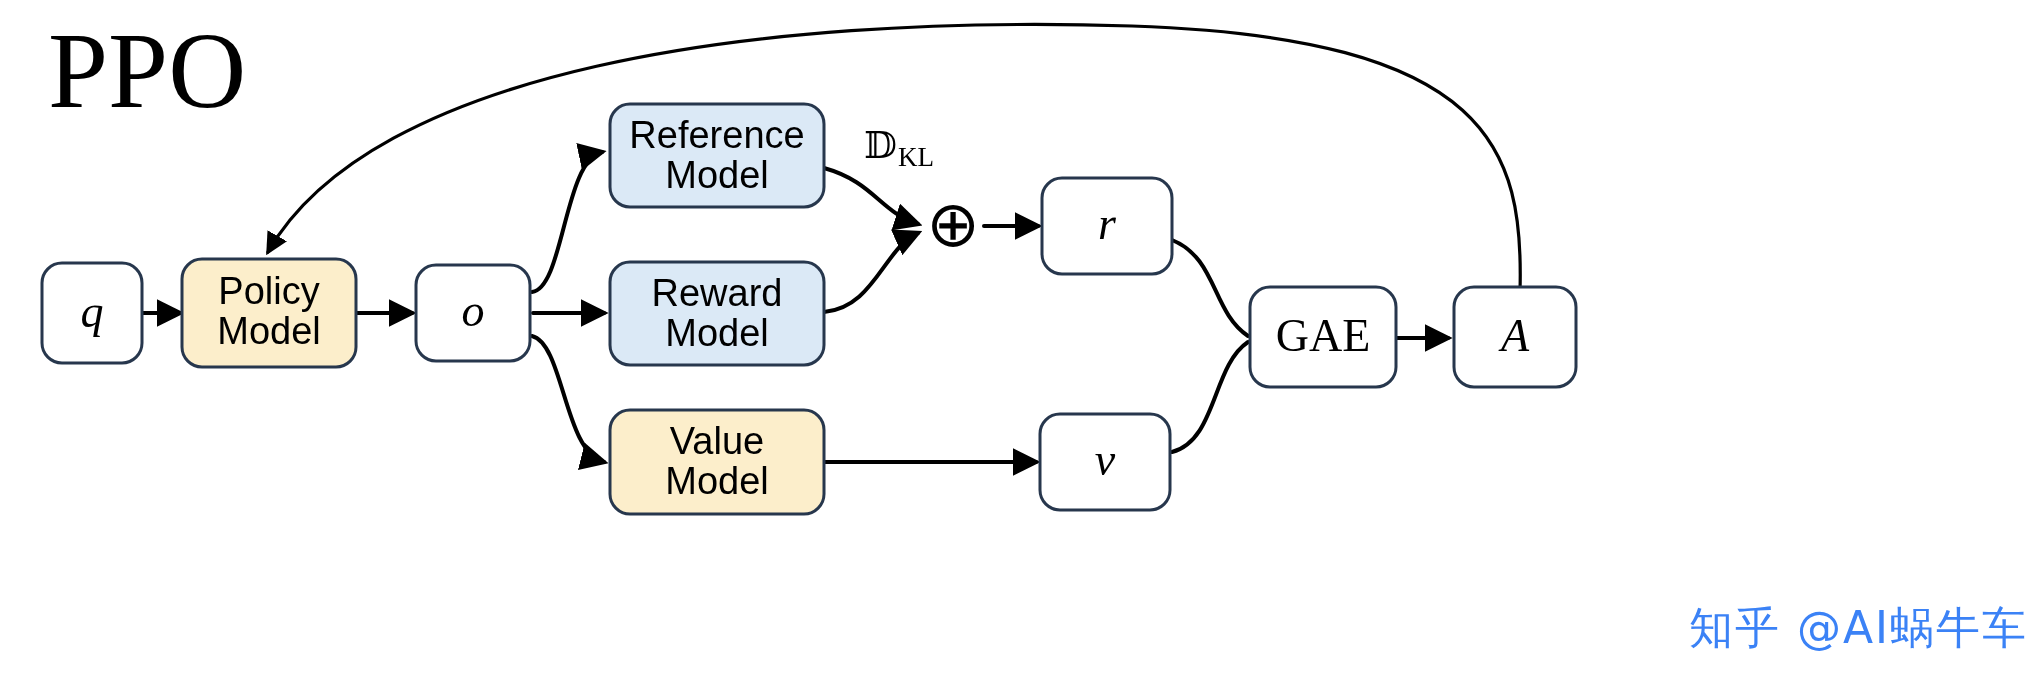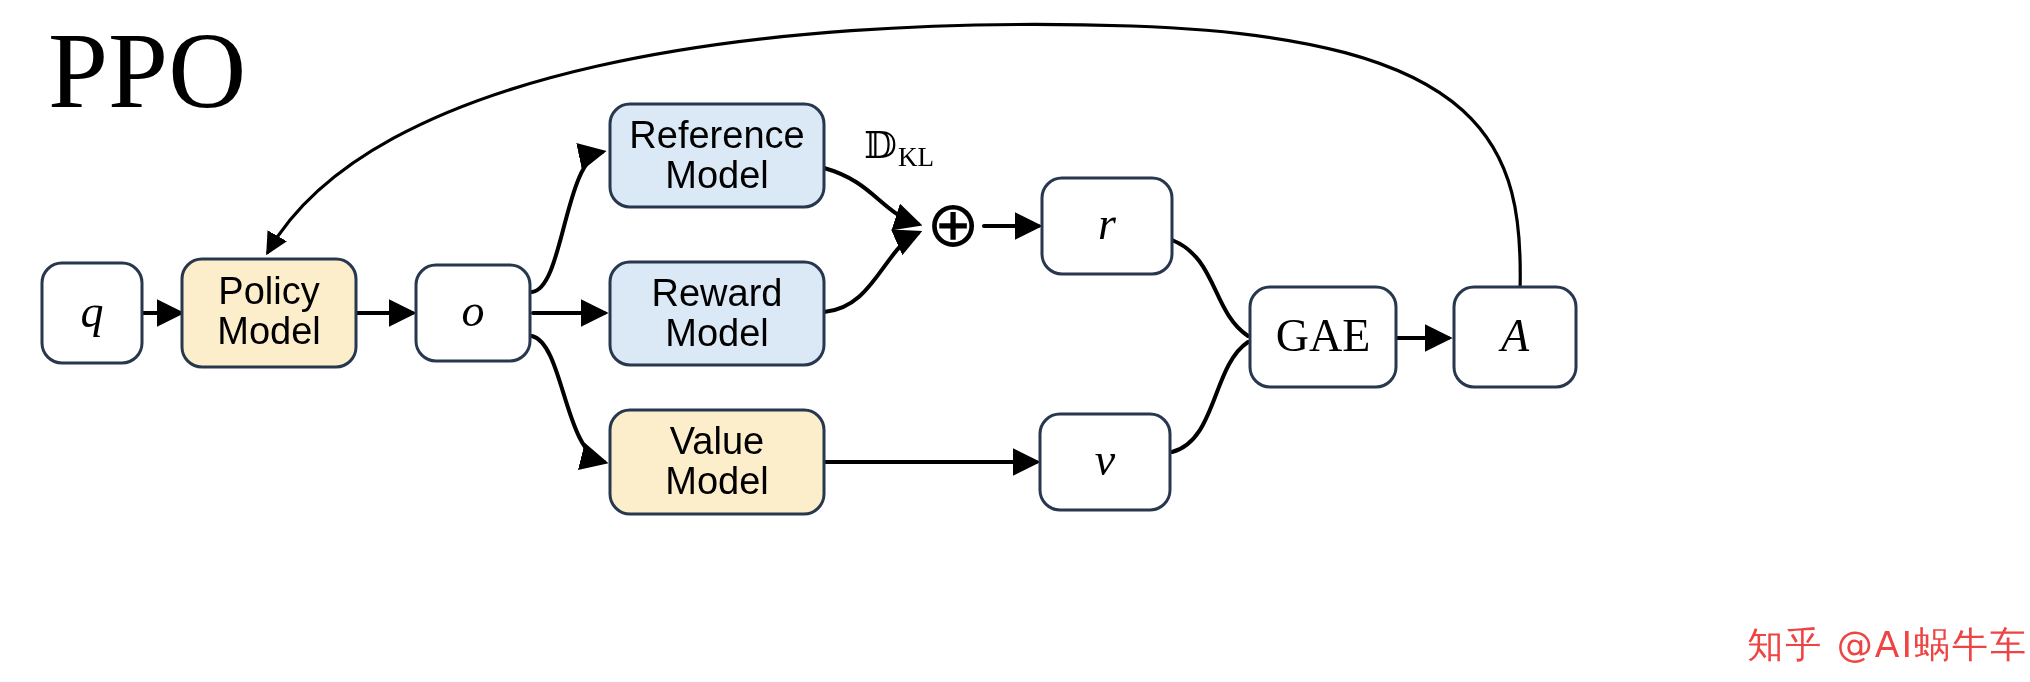--- a/index.html
+++ b/index.html
@@ -83,24 +83,24 @@
   }
   .kl-sub {
     font-family: "Liberation Serif", serif;
     font-size: 27px;
     fill: #000000;
     dominant-baseline: middle;
   }
   .watermark {
     position: absolute;
     right: 14px;
-    bottom: 12px;
-    color: #ef4444;
+    bottom: 24px;
+    color: #3b82f6;
     font-family: "DejaVu Sans", sans-serif;
-    font-size: 36px;
+    font-size: 44px;
     letter-spacing: 2px;
     white-space: nowrap;
     user-select: none;
   }
 </style>
 </head>
 <body>
 
 <div id="stage">
 

